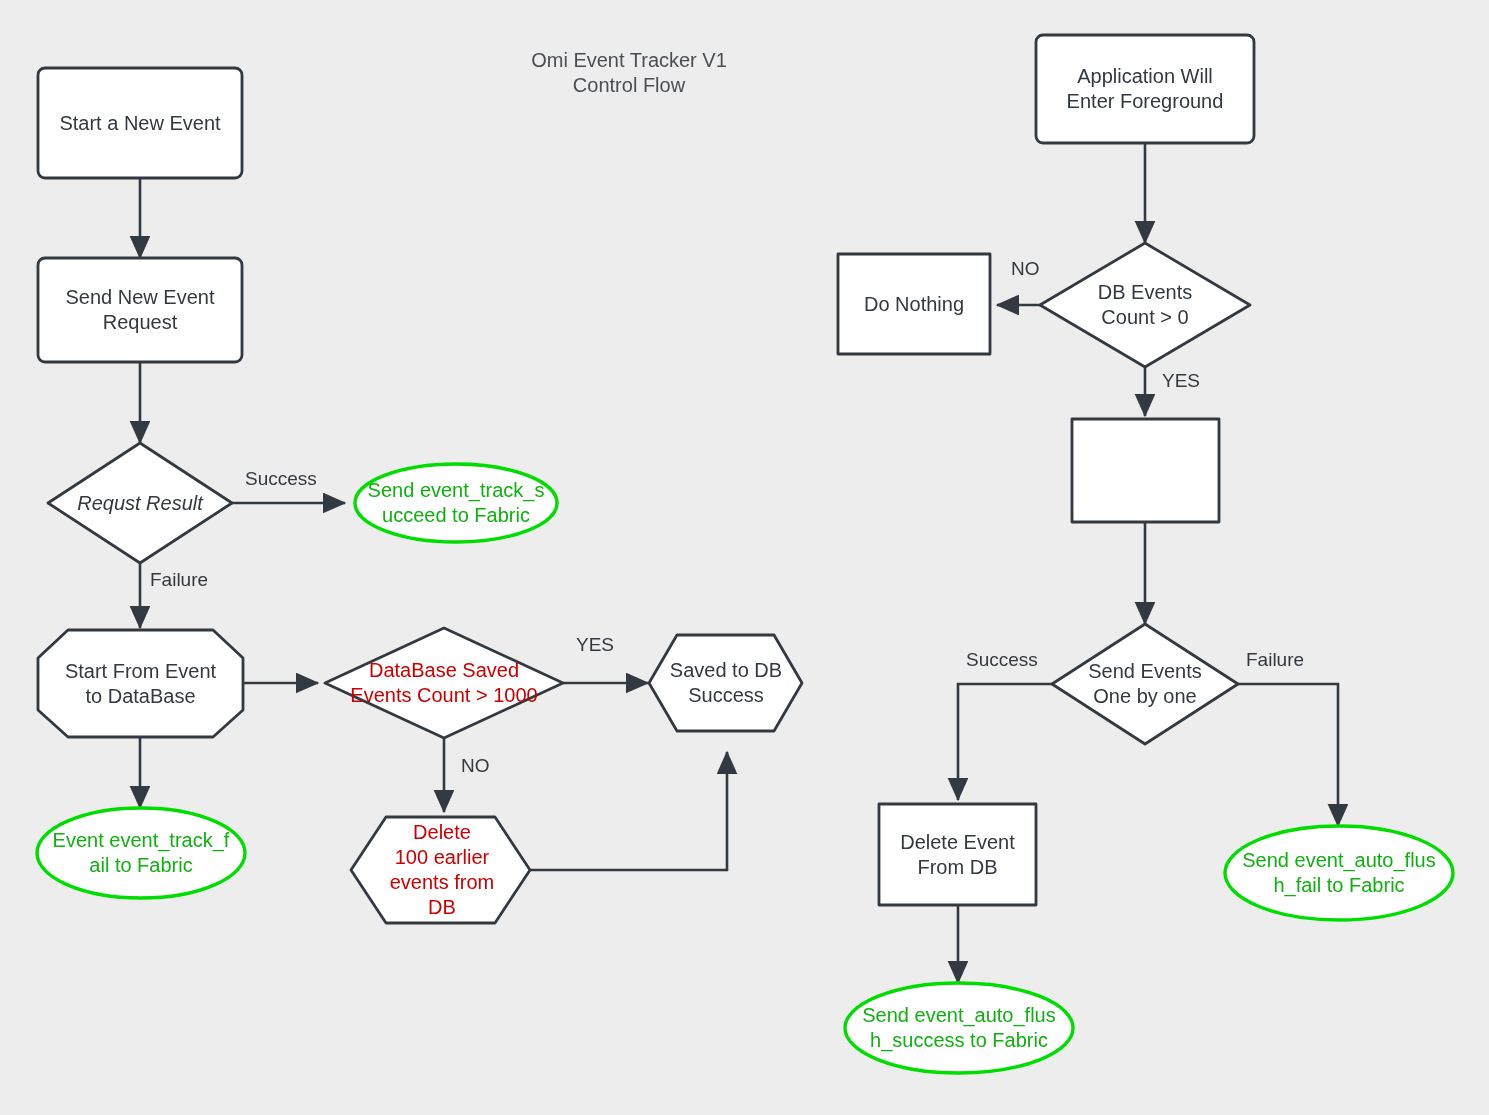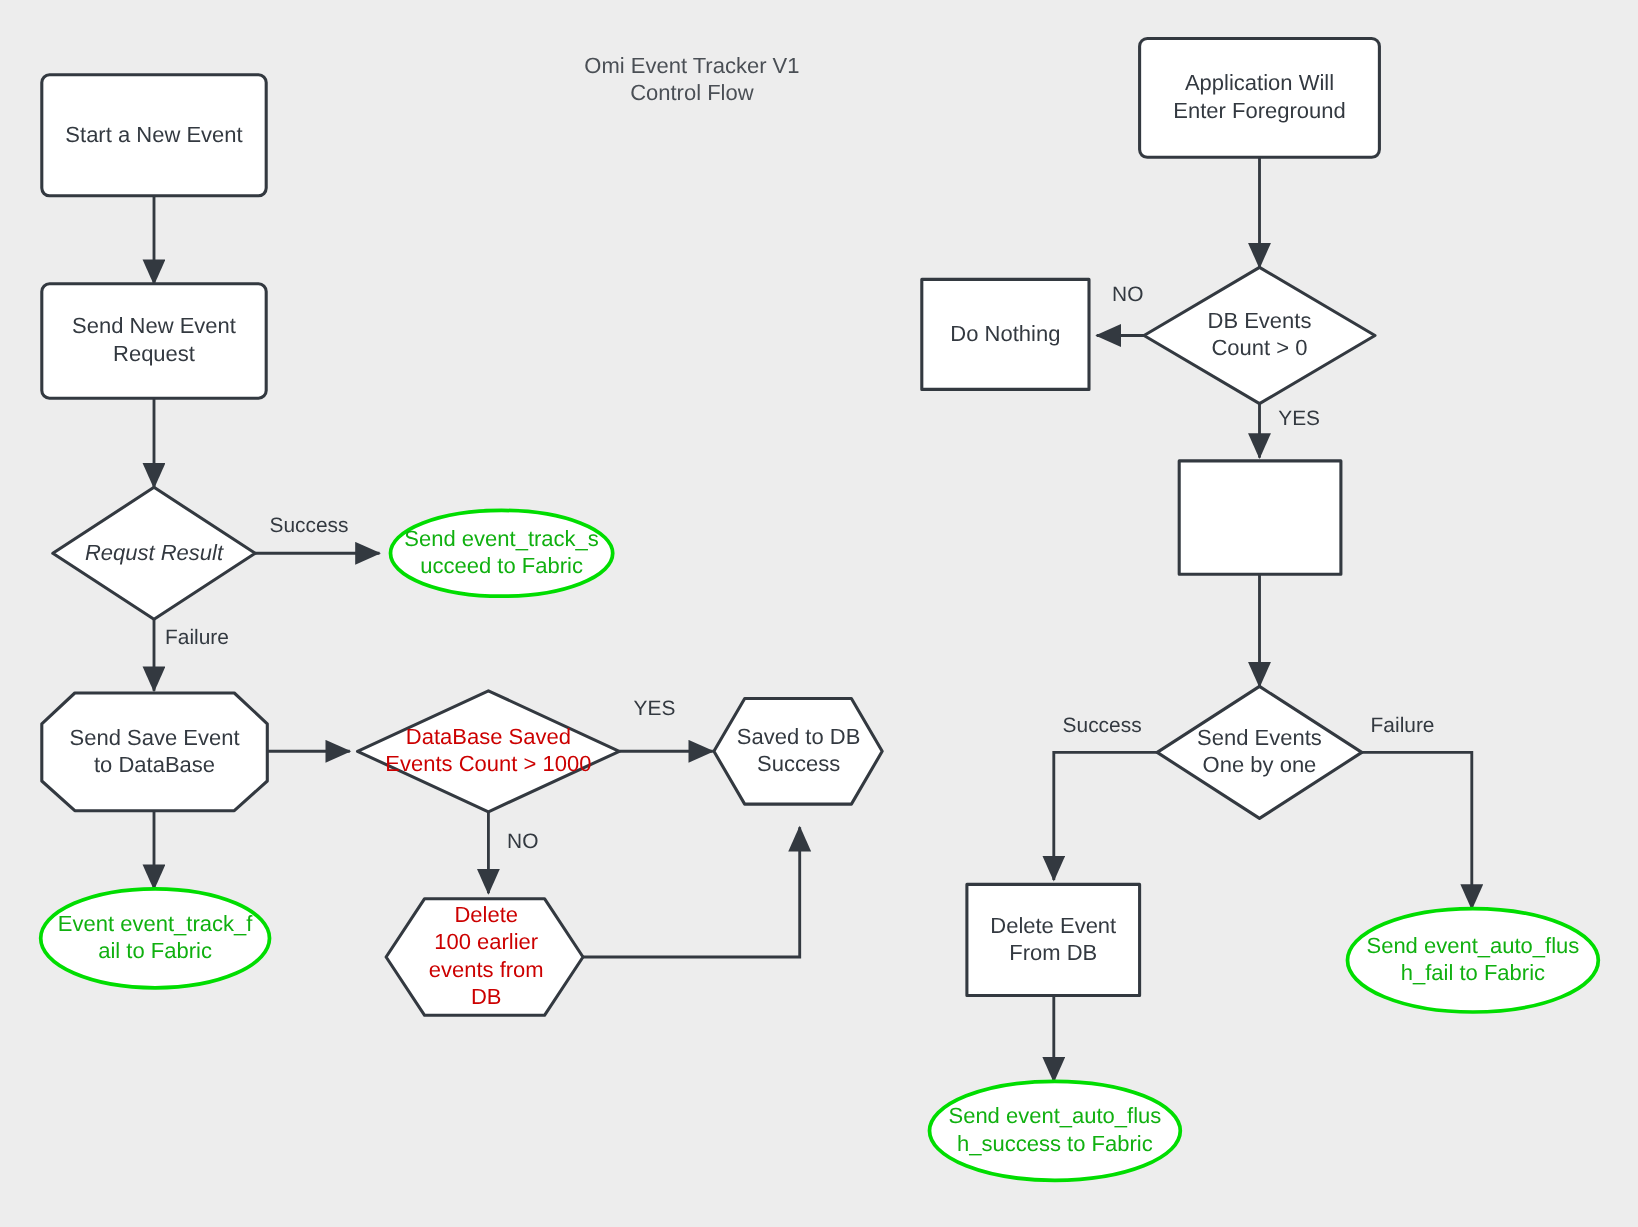--- a/index.html
+++ b/index.html
@@ -116,21 +116,21 @@
   <div class="node-text dark-text" style="left:38px; top:68px; width:204px; height:110px;">Start a New Event</div>
 
   <div class="node-text dark-text" style="left:38px; top:258px; width:204px; height:104px;">Send New Event
 Request</div>
 
   <div class="node-text dark-text" style="left:40px; top:478px; width:200px; height:50px;font-style:italic;">Requst Result</div>
 
   <div class="node-text green-text" style="left:356px; top:473px; width:200px; height:60px;">Send event_track_s
 ucceed to Fabric</div>
 
-  <div class="node-text dark-text" style="left:38px; top:630px; width:205px; height:107px;">Send Save Event
+  <div class="node-text dark-text" style="left:38px; top:630px; width:205px; height:107px;">Start From Event
 to DataBase</div>
 
   <div class="node-text green-text" style="left:38px; top:822px; width:206px; height:62px;">Event event_track_f
 ail to Fabric</div>
 
   <div class="node-text red-text" style="left:330px; top:653px; width:228px; height:60px;">DataBase Saved
 Events Count &gt; 1000</div>
 
   <div class="node-text red-text" style="left:355px; top:820px; width:174px; height:100px;">Delete
 100 earlier

